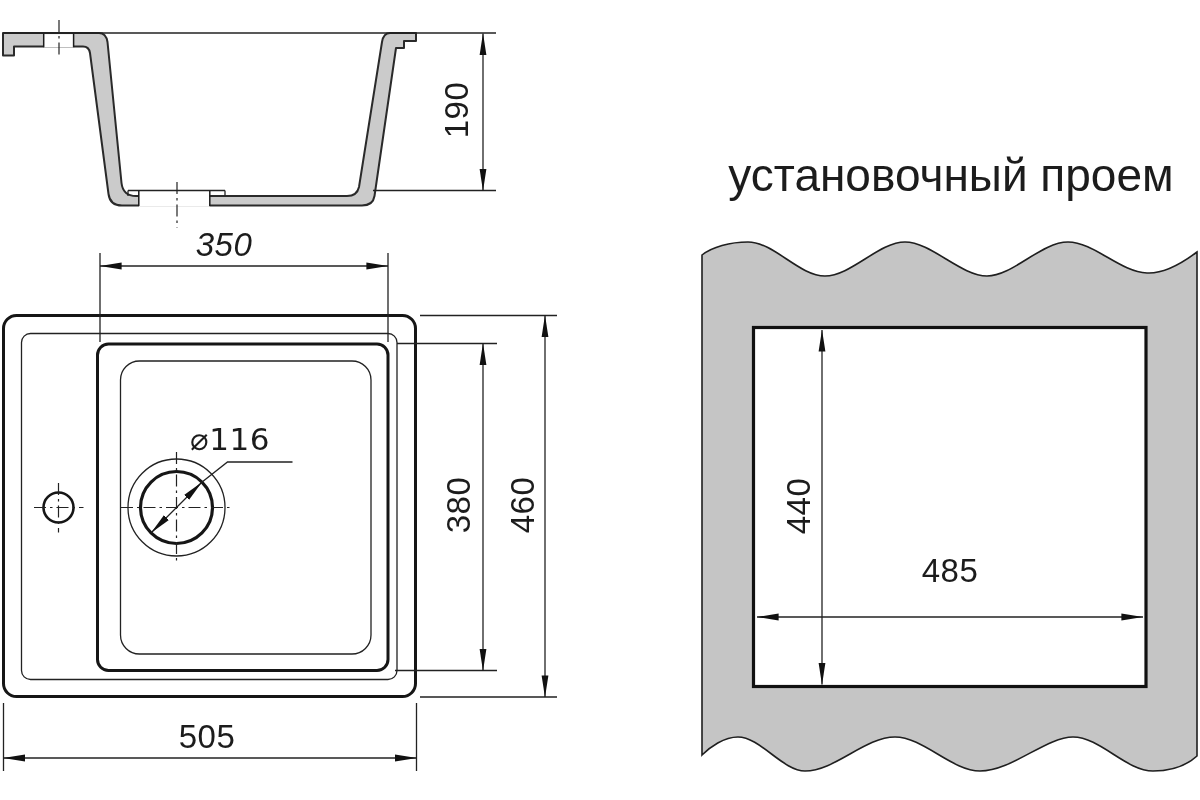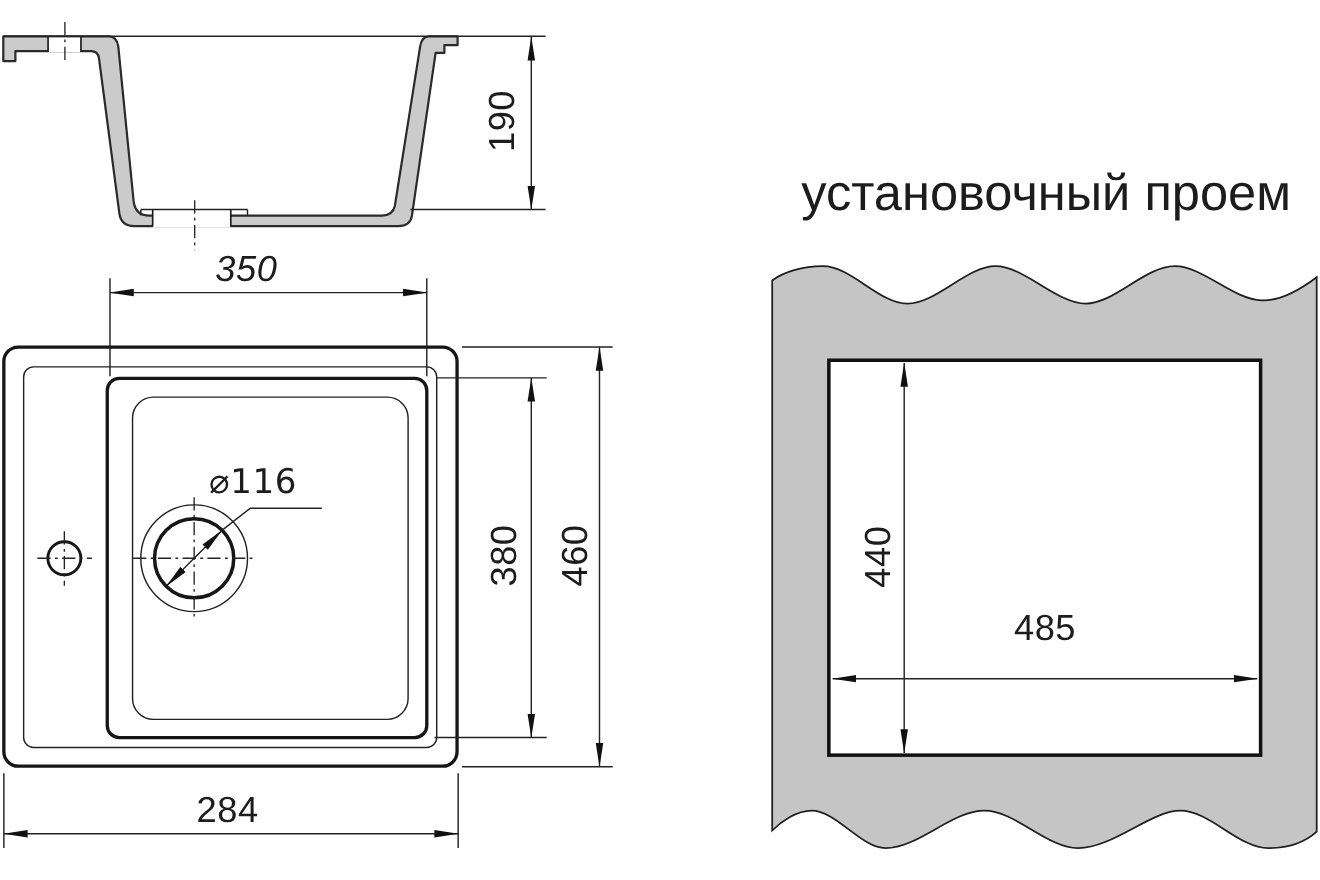--- a/index.html
+++ b/index.html
@@ -110,21 +110,21 @@
       <line class="thin" x1="822" y1="330" x2="822" y2="684.5" marker-start="url(#arr)" marker-end="url(#arr)"></line>
 
       <line class="thin" x1="757" y1="617" x2="1143" y2="617" marker-start="url(#arr)" marker-end="url(#arr)"></line>
     </g>
   </svg>
 
   <div class="lbl vert" style="left:456px;top:110px;">190</div>
 
   <div class="lbl" style="left:224px;top:244px;font-style:italic;">350</div>
 
-  <div class="lbl" style="left:207px;top:736px;">284</div>
+  <div class="lbl" style="left:207px;top:736px;">505</div>
 
   <div class="lbl vert" style="left:458px;top:505px;">380</div>
 
   <div class="lbl vert" style="left:522px;top:505px;">460</div>
 
   <div class="lbl dia" style="left:230px;top:439px;">⌀116</div>
 
   <div class="lbl title" style="left:951px;top:175px;">установочный проем</div>
 
   <div class="lbl vert" style="left:798px;top:506px;">440</div>

